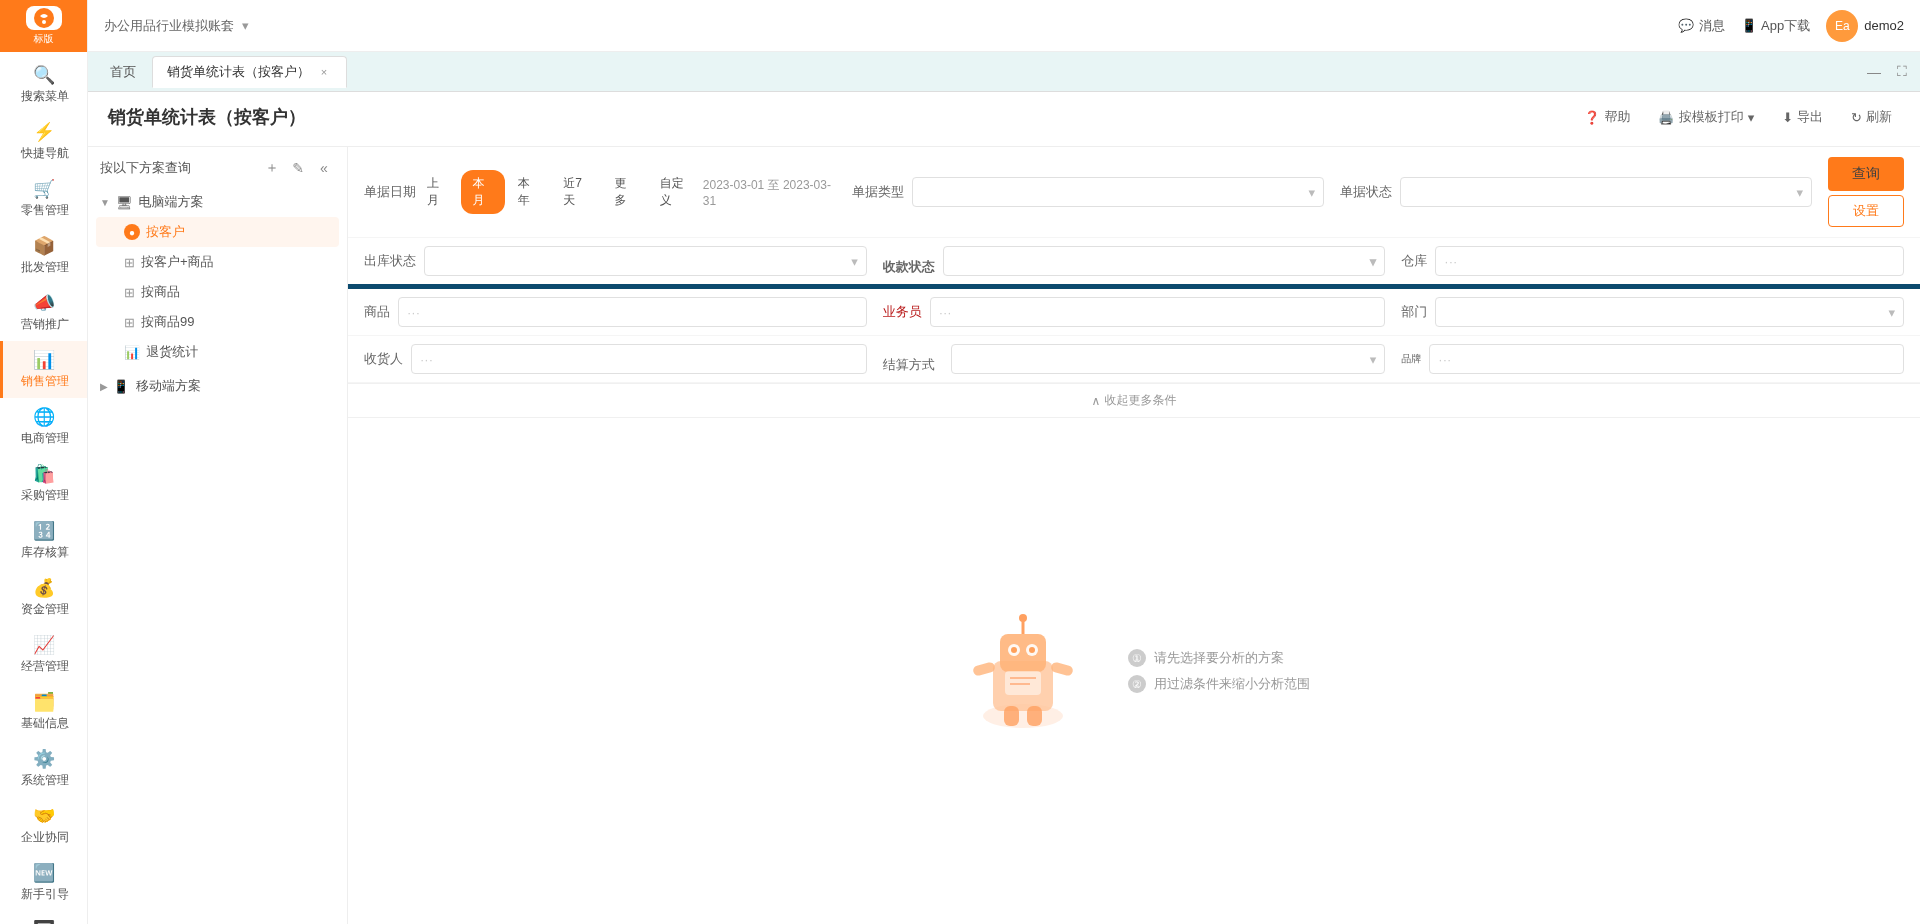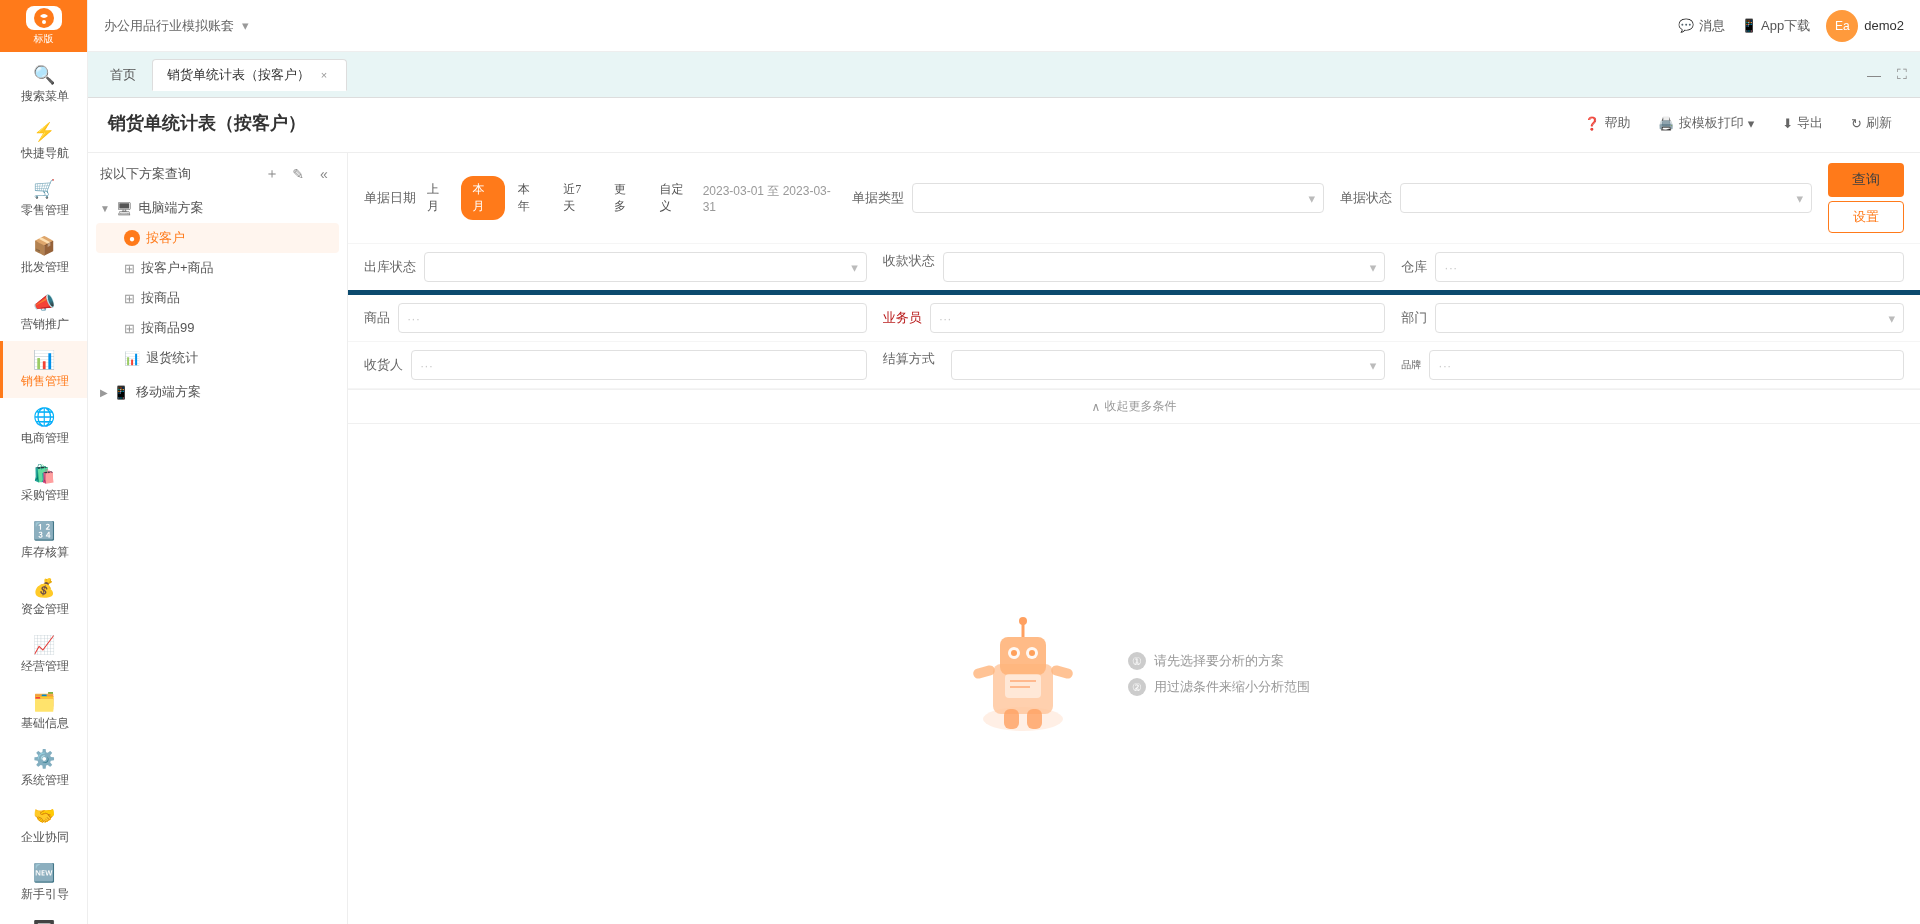--- a/index.html
+++ b/index.html
@@ -22,37 +22,37 @@
 
     
     .top-header { height: 52px; background: #fff; display: flex; align-items: center; padding: 0 16px; border-bottom: 1px solid #eee; justify-content: space-between; }
     .header-left { display: flex; align-items: center; gap: 8px; }
     .breadcrumb-text { font-size: 13px; color: #666; }
     .header-right { display: flex; align-items: center; gap: 16px; }
     .header-btn { display: flex; align-items: center; gap: 4px; font-size: 13px; color: #555; cursor: pointer; }
     .user-avatar { width: 32px; height: 32px; border-radius: 50%; background: #ff9a3c; display: flex; align-items: center; justify-content: center; color: #fff; font-size: 12px; overflow: hidden; }
 
     
-    .tab-bar { height: 46px; background: #e8f5f5; display: flex; align-items: center; padding: 12px 8px; border-bottom: 1px solid #ddd; gap: 2px; }
+    .tab-bar { height: 40px; background: #e8f5f5; display: flex; align-items: center; padding: 12px 8px; border-bottom: 1px solid #ddd; gap: 2px; }
     .tab-item { display: flex; align-items: center; gap: 6px; padding: 6px 14px; border-radius: 4px 4px 0 0; font-size: 13px; cursor: pointer; }
     .tab-item.home { background: transparent; color: #555; }
     .tab-item.active { background: #fff; color: #333; font-weight: 500; border: 1px solid #ddd; border-bottom: 1px solid #fff; }
     .tab-close { width: 16px; height: 16px; display: flex; align-items: center; justify-content: center; border-radius: 50%; font-size: 11px; color: #999; }
     .tab-bar-right { margin-left: auto; display: flex; gap: 8px; }
     .tab-win-btn { width: 20px; height: 20px; display: flex; align-items: center; justify-content: center; cursor: pointer; color: #888; font-size: 14px; }
 
     
     .content { flex: 1; overflow: auto; background: #f5f5f5; }
 
     
     .page-title-bar { display: flex; align-items: center; justify-content: space-between; margin-bottom: 16px; }
     .page-title { font-size: 18px; font-weight: 600; color: #333; }
     .title-actions { display: flex; align-items: center; gap: 12px; }
     .title-action-btn { display: flex; align-items: center; gap: 4px; font-size: 13px; color: #666; cursor: pointer; padding: 4px 8px; border-radius: 4px; }
-    .date-btn { padding: 4px 10px; border-radius: 4px; font-size: 12px; cursor: pointer; color: #555; border: 1px solid transparent; font-family: Liberation Serif, serif; }
+    .date-btn { padding: 4px 10px; border-radius: 4px; font-size: 12px; cursor: pointer; color: #555; border: 1px solid transparent; }
     .date-btn.active { background: #ff7a1a; color: #fff; border-radius: 12px; }
     .scheme-header { display: flex; align-items: center; justify-content: space-between; margin-bottom: 8px; padding: 0 4px; }
     .scheme-title { font-size: 13px; color: #555; font-weight: 500; }
     .scheme-actions { display: flex; gap: 4px; }
     .scheme-action-btn { width: 22px; height: 22px; display: flex; align-items: center; justify-content: center; cursor: pointer; color: #888; font-size: 14px; border-radius: 4px; }
 
     .scheme-group { margin-bottom: 4px; }
     .scheme-group-header { display: flex; align-items: center; gap: 6px; padding: 6px 4px; cursor: pointer; font-size: 13px; color: #555; }
     .scheme-group-arrow { font-size: 10px; color: #999; }
 
@@ -326,21 +326,21 @@
             </div>
 
             <div style="display:flex; align-items:center; padding:8px 16px; gap:16px; border-bottom:5px solid #0c4a6e;">
               <div style="display:flex;align-items:center;gap:8px;flex:1;">
                 <span style="font-size:13px;color:#666;white-space:nowrap;">出库状态</span>
                 <div class="select-box">
                   <span style="color:#ccc;"></span>
                   <span style="color:#bbb;">▾</span>
                 </div>
               </div>
-              <div style="display:flex;align-items:flex-start;gap:8px;flex:1;">
+              <div style="display:flex;align-items:flex-end;gap:8px;flex:1;font-weight:bold;">
                 <span style="font-size:13px;color:#666;white-space:nowrap;">收款状态</span>
                 <div class="select-box">
                   <span style="color:#ccc;"></span>
                   <span style="color:#bbb;">▾</span>
                 </div>
               </div>
               <div style="display:flex;align-items:center;gap:8px;flex:1;">
                 <span style="font-size:13px;color:#666;white-space:nowrap;">仓库</span>
                 <div class="select-box">
                   <span style="color:#ccc;">···</span>
@@ -371,21 +371,21 @@
               </div>
             </div>
 
             <div style="display:flex; align-items:center; padding:8px 16px; gap:16px; border-bottom:1px solid #f5f5f5;">
               <div style="display:flex;align-items:center;gap:8px;flex:1;">
                 <span style="font-size:13px;color:#666;white-space:nowrap;">收货人</span>
                 <div class="select-box">
                   <span style="color:#ccc;">···</span>
                 </div>
               </div>
-              <div style="display:flex;align-items:flex-start;gap:16px;flex:1;">
+              <div style="display:flex;align-items:flex-end;gap:16px;flex:1;">
                 <span style="font-size:13px;color:#666;white-space:nowrap;">结算方式</span>
                 <div class="select-box">
                   <span style="color:#ccc;"></span>
                   <span style="color:#bbb;">▾</span>
                 </div>
               </div>
               <div style="display:flex;align-items:center;gap:8px;flex:1;">
                 <span style="font-size:10px;color:#666;white-space:nowrap;">品牌</span>
                 <div class="select-box">
                   <span style="color:#ccc;">···</span>

